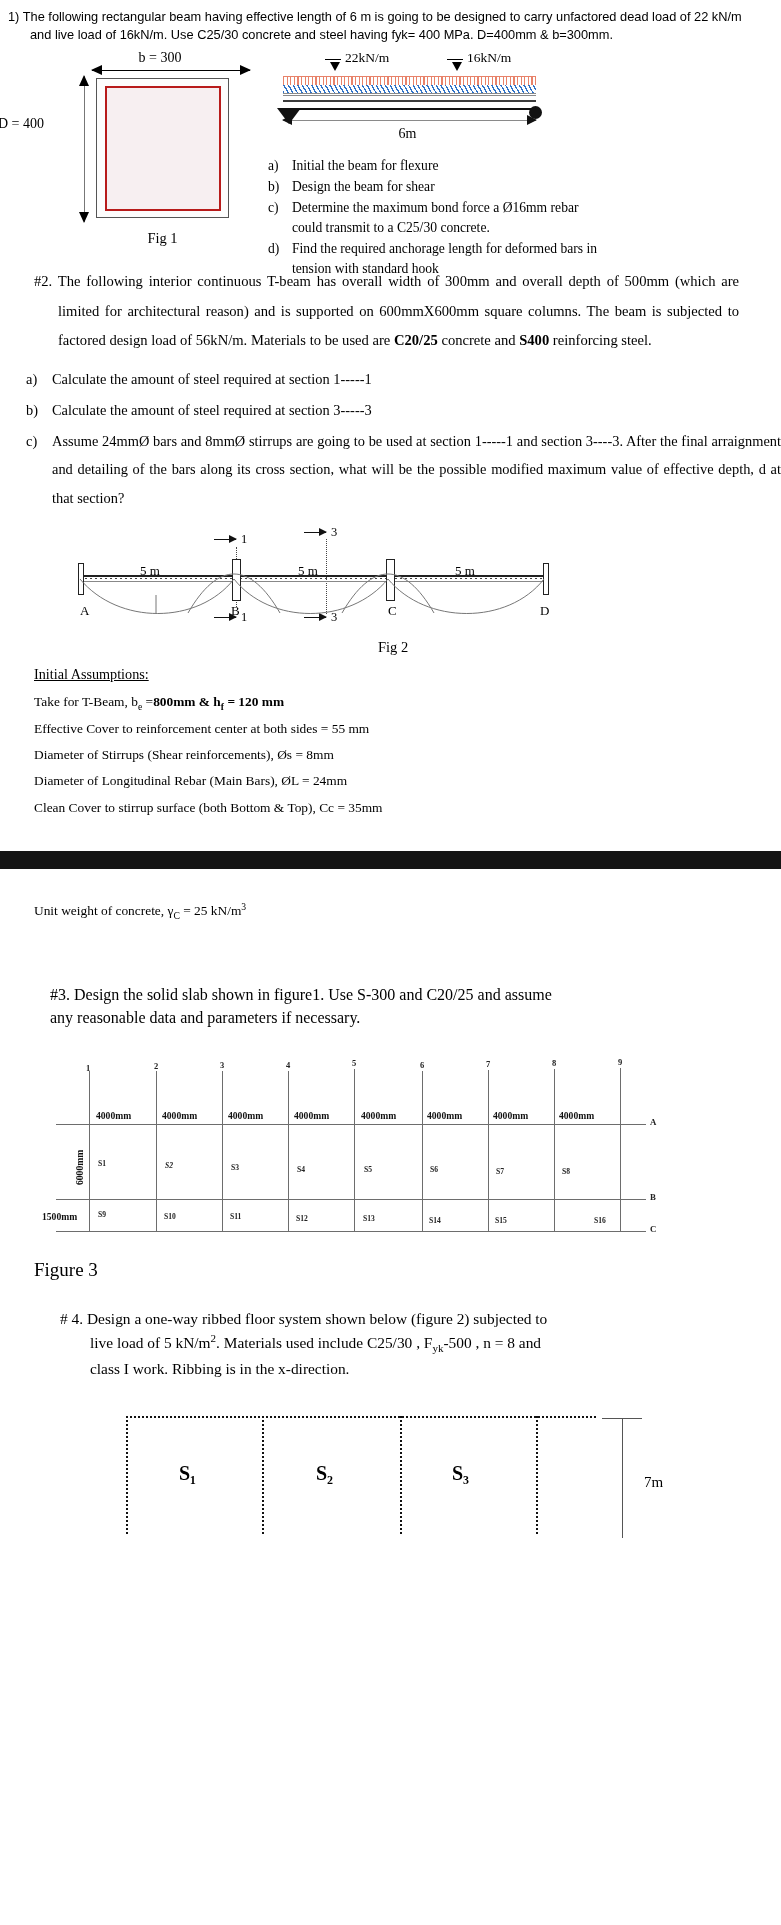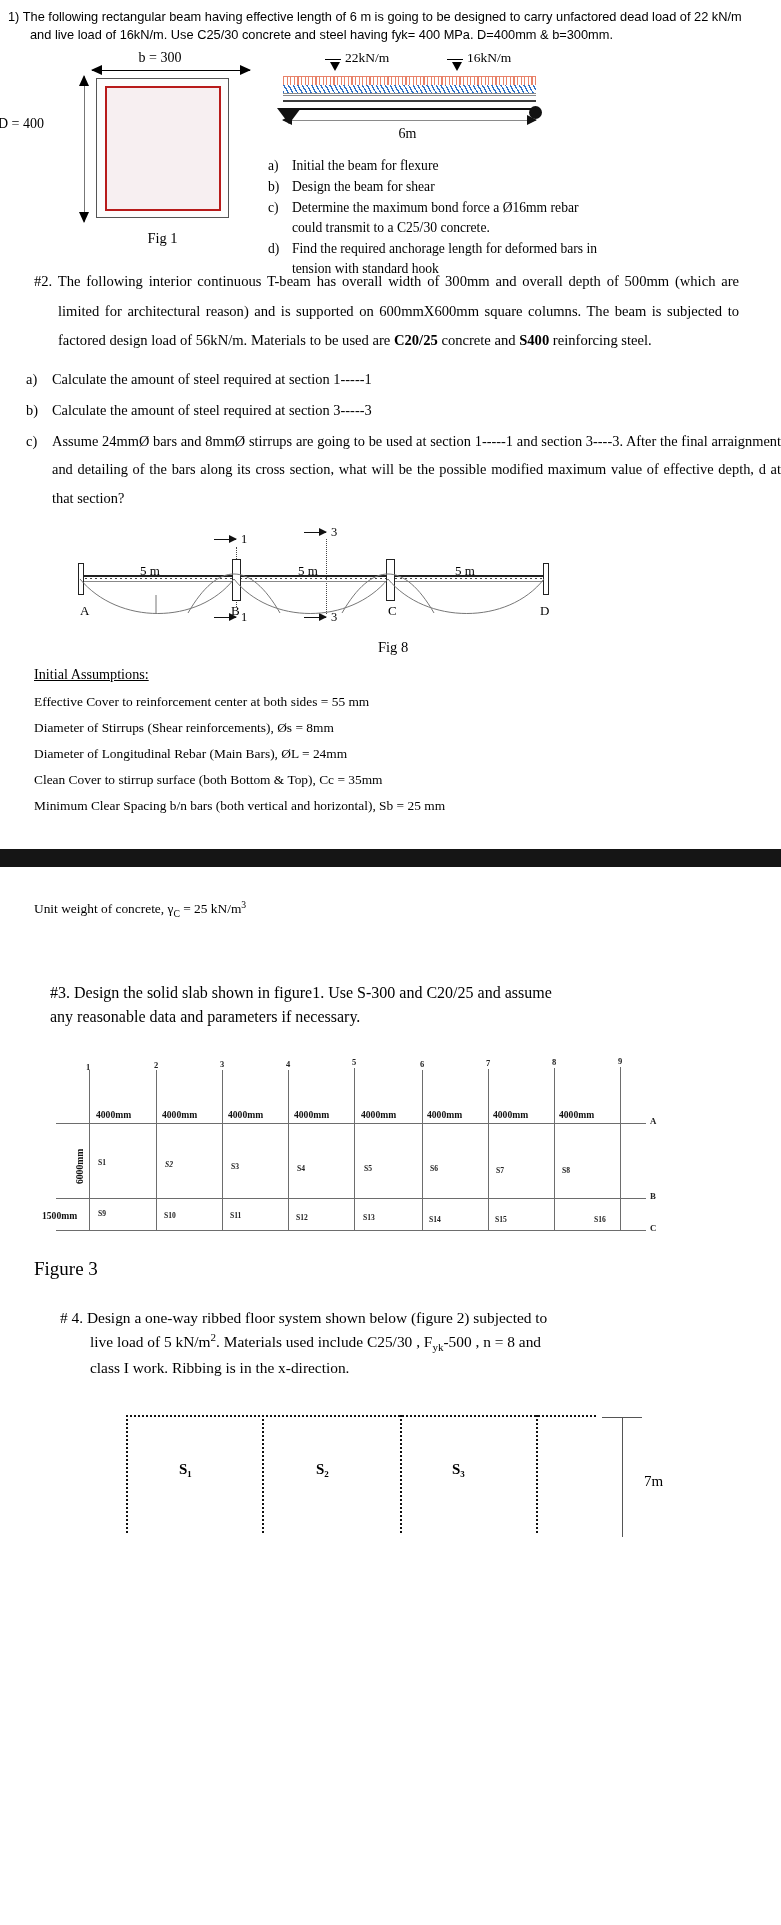--- a/index.html
+++ b/index.html
@@ -188,21 +188,21 @@
   
   .q4 {
     margin: 26px 36px 8px 26px; font-size: 15.4px; line-height: 1.5;
   }
   .q4 .hang { padding-left: 30px; text-indent: -30px; }
 
   
   .ribs { position: relative; height: 150px; margin-top: 18px; }
   .rb-dot { position: absolute; border-left: 2px dotted #111; }
   .rb-top { position: absolute; border-top: 2px dotted #111; }
-  .rb-lbl { position: absolute; font-size: 15px; font-weight: 700; }
+  .rb-lbl { position: absolute; font-size: 20px; font-weight: 700; }
   .rb-dimv { position: absolute; width: 1px; background: #555; }
   .rb-tick { position: absolute; height: 1px; background: #555; }
   .rb-dimlbl { position: absolute; font-size: 15px; }
 </style>
 </head>
 <body>
 
 <div class="page">
 
   <div class="q1-intro">
@@ -323,30 +323,32 @@
       <path d="M110,58 C140,6 172,6 202,58" fill="none" stroke="#777" stroke-width="1"></path>
       <path d="M264,58 C294,6 326,6 356,58" fill="none" stroke="#777" stroke-width="1"></path>
       <line x1="78" y1="40" x2="78" y2="58" stroke="#777" stroke-width="1"></line>
     </svg>
 
     <div class="f2-txt" style="left:80px; top:84px; font-size:13px;">A</div>
     <div class="f2-txt" style="left:231px; top:84px; font-size:13px;">B</div>
     <div class="f2-txt" style="left:388px; top:84px; font-size:13px;">C</div>
     <div class="f2-txt" style="left:540px; top:84px; font-size:13px;">D</div>
 
-    <div class="fig2-cap">Fig 8</div>
+    <div class="fig2-cap">Fig 2</div>
   </div>
 
   <div class="assume">
     <div class="hdr">Initial Assumptions:</div>
+    <div>
+      <span>Take for T-Beam, b</span><sub>e</sub><span> =</span><b><span>800mm &amp; h</span><sub>f</sub><span> = 120 mm</span></b>
+    </div>
     <div>Effective Cover to reinforcement center at both sides = 55 mm</div>
     <div>Diameter of Stirrups (Shear reinforcements), Øs = 8mm</div>
     <div>Diameter of Longitudinal Rebar (Main Bars), ØL = 24mm</div>
     <div>Clean Cover to stirrup surface (both Bottom &amp; Top), Cc = 35mm</div>
-    <div>Minimum Clear Spacing b/n bars (both vertical and horizontal), Sb = 25 mm</div>
   </div>
 
 
   <div class="band"></div>
 
   <div class="p2pad">
     <div class="unitw">
       Unit weight of concrete, γ<sub>C</sub> = 25 kN/m<sup>3</sup>
     </div>
 

